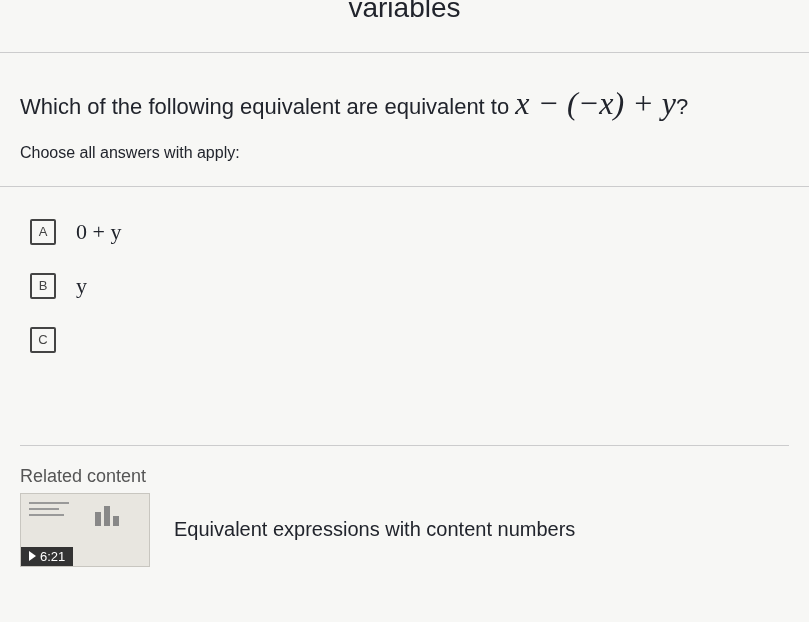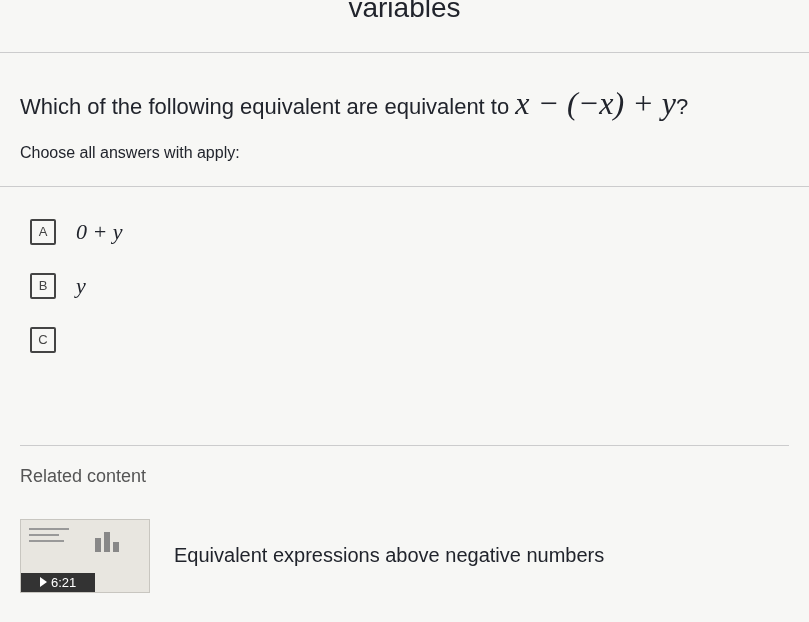--- a/index.html
+++ b/index.html
@@ -71,36 +71,35 @@
       margin-right: 20px;
       flex-shrink: 0;
       background: transparent;
     }
     .answer-text {
       font-size: 22px;
       color: #21242c;
     }
     .answer-text.math-ans {
       font-family: 'Times New Roman', serif;
-      font-style: italic;
     }
     .related-section {
       margin-top: 60px;
       padding: 0 20px;
     }
     .related-divider {
       border: none;
       border-top: 1px solid rgba(33,36,44,0.2);
       margin-bottom: 20px;
     }
     .related-title {
       font-size: 18px;
       color: #555;
       font-weight: 400;
-      margin-bottom: 32px;
+      margin-bottom: 6px;
     }
     .related-item {
       display: flex;
       align-items: center;
       gap: 24px;
     }
     .video-thumb {
       width: 130px;
       height: 74px;
       background: #e8e6e0;
@@ -134,21 +133,21 @@
       width: 6px;
       background: #888;
     }
     .video-duration {
       position: absolute;
       bottom: 0;
       left: 0;
       background: #333;
       color: #fff;
       font-size: 13px;
-      padding: 2px 19px;
+      padding: 2px 8px;
       display: flex;
       align-items: center;
       gap: 4px;
     }
     .play-icon {
       width: 0;
       height: 0;
       border-left: 7px solid #fff;
       border-top: 5px solid transparent;
       border-bottom: 5px solid transparent;
@@ -202,15 +201,15 @@
       <div class="thumb-bars">
         <div class="thumb-bar" style="height:14px"></div>
         <div class="thumb-bar" style="height:20px"></div>
         <div class="thumb-bar" style="height:10px"></div>
       </div>
       <div class="video-duration">
         <div class="play-icon"></div>
         <span>6:21</span>
       </div>
     </div>
-    <div class="related-video-title">Equivalent expressions above negative numbers</div>
+    <div class="related-video-title">Equivalent expressions with content numbers</div>
   </div>
 </div>
 
 </body></html>

